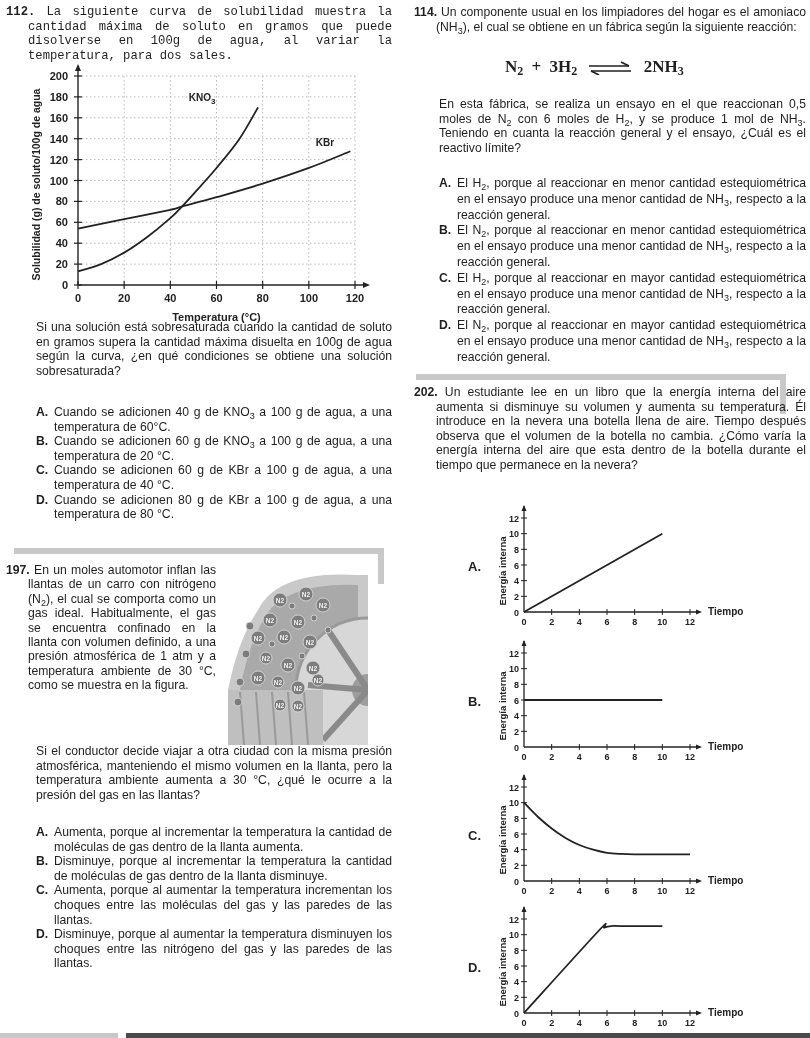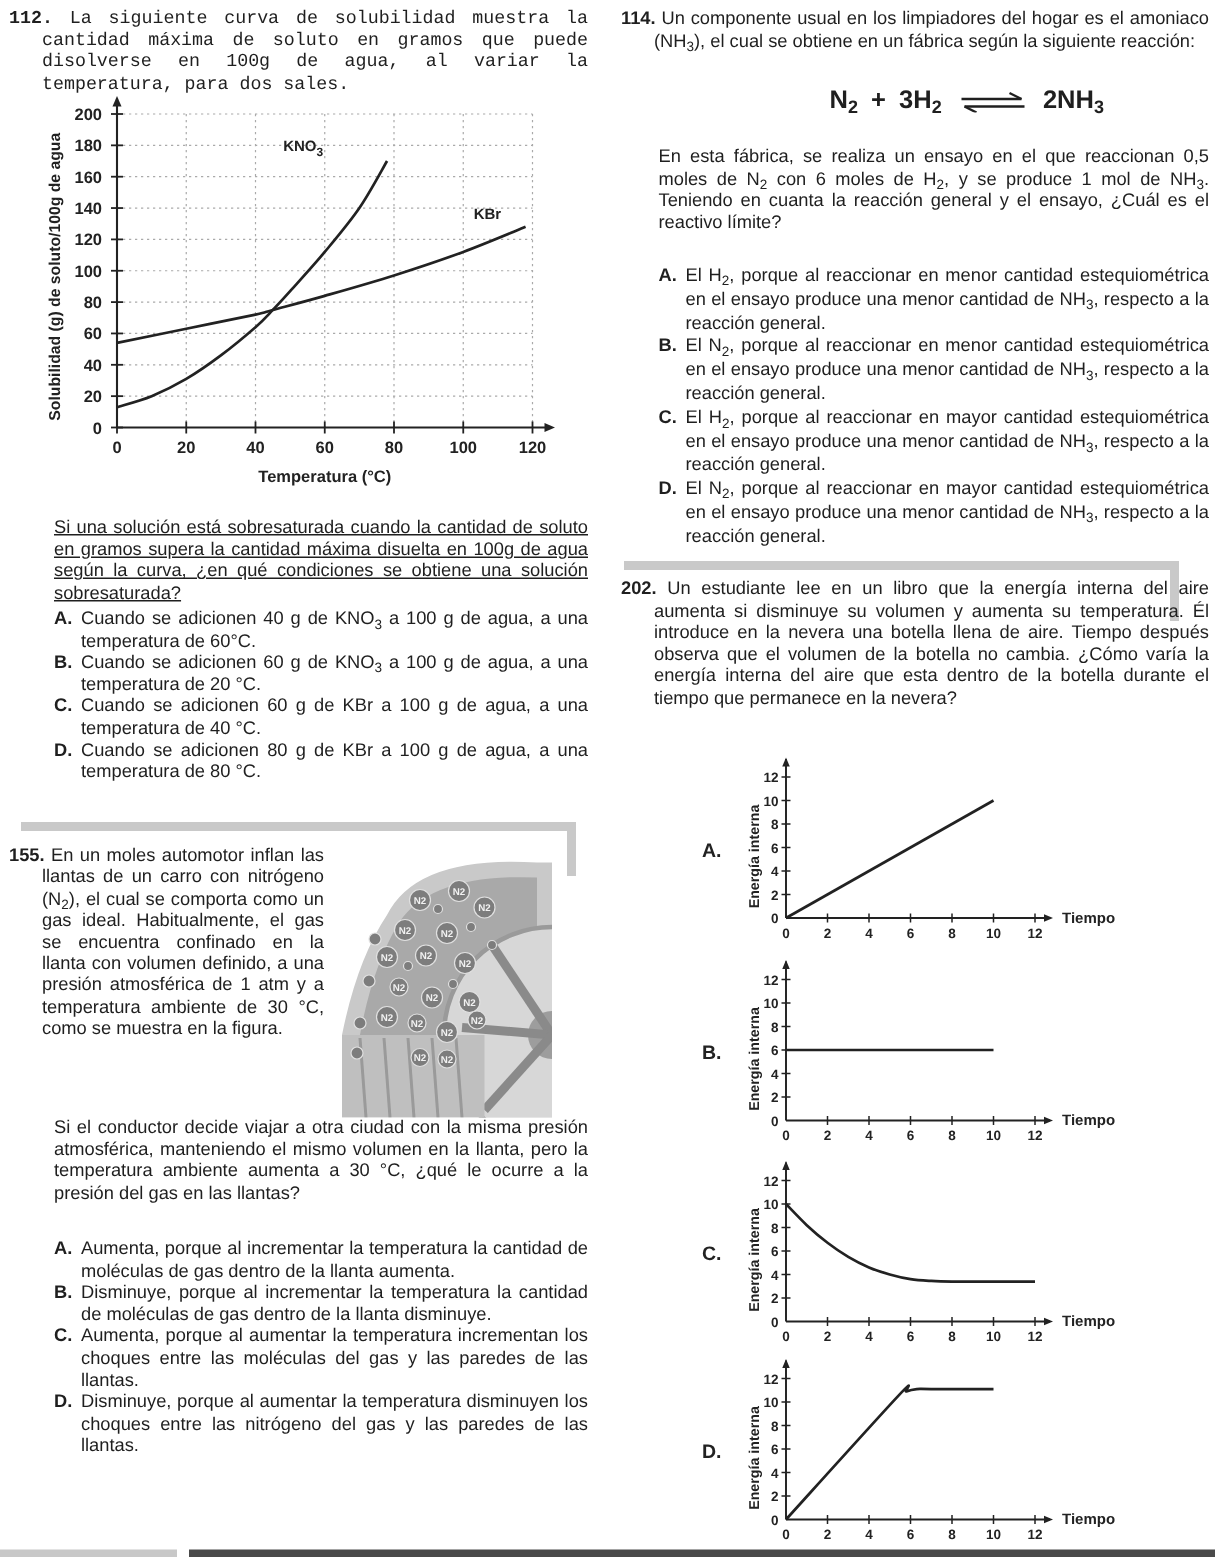--- a/index.html
+++ b/index.html
@@ -7,21 +7,21 @@
   body { position: relative; font-family: "Liberation Sans", sans-serif; color: #1f1f1f; font-size: 12.2px; line-height: 14.6px; }
   .abs { position: absolute; }
   .qnum { font-weight: bold; }
   .just { text-align: justify; }
   .opt { position: relative; padding-left: 18px; text-align: justify; }
   .opt .letter { position: absolute; left: 0; top: 0; font-weight: bold; }
   sub { font-size: 9px; vertical-align: -3px; line-height: 0; }
   .hang { padding-left: 22px; text-indent: -22px; }
   .bar { position: absolute; background: #c9c9c9; }
   svg text { font-family: "Liberation Sans", sans-serif; }
-  .eq { font-family: Liberation Sans, sans-serif; font-weight: bold; font-size: 17px; margin-left: 48px; }
+  .eq { font-family: Liberation Serif, serif; font-weight: bold; font-size: 17px; }
 </style>
 </head>
 <body>
 
 <div class="abs just hang" style="left:6px;top:5px;width:386px;font-family:Liberation Mono, monospace;">
   <span class="qnum">112.</span>
   <span>La siguiente curva de solubilidad muestra la cantidad máxima de soluto en gramos que puede disolverse en 100g de agua, al variar la temperatura, para dos sales.</span>
 </div>
 
 <svg class="abs" id="chart-sol" style="left:0;top:62px;" width="400" height="262">
@@ -82,34 +82,34 @@
     <line x1="355" x2="355" y1="219" y2="227" stroke="#222" stroke-width="1.2"></line>
     <text x="355" y="240" text-anchor="middle" font-size="11" font-weight="bold" fill="#222">120</text>
     <text x="216.5" y="259" text-anchor="middle" font-size="11" font-weight="bold" fill="#222">Temperatura (°C)</text>
     <text x="0" y="0" transform="translate(40,122.5) rotate(-90)" text-anchor="middle" font-size="10.5" font-weight="bold" fill="#222">Solubilidad (g) de soluto/100g de agua</text>
     <path d="M78,209.415 C81.84722222222223,208.19583333333333 93.38888888888889,205.23499999999999 101.08333333333333,202.1 C108.77777777777777,198.965 116.47222222222221,195.13333333333333 124.16666666666666,190.605 C131.86111111111111,186.07666666666665 139.55555555555554,180.6775 147.25,174.93 C154.94444444444446,169.1825 164.56249999999997,161.17083333333335 170.33333333333331,156.12 C176.10416666666666,151.06916666666666 178.02777777777777,148.63083333333333 181.875,144.625 C185.72222222222223,140.61916666666667 187.64583333333334,138.52916666666664 193.41666666666669,132.08499999999998 C199.18750000000003,125.64083333333332 208.80555555555554,115.19083333333332 216.5,105.96 C224.19444444444446,96.72916666666667 232.65833333333333,86.80166666666668 239.58333333333334,76.70000000000002 C246.50833333333335,66.59833333333336 254.97222222222223,50.574999999999996 258.05,45.349999999999994" fill="none" stroke="#222" stroke-width="1.8"></path>
     <path d="M78,166.57 C85.69444444444444,165.0025 108.77777777777777,160.3 124.16666666666666,157.16500000000002 C139.55555555555554,154.03000000000003 160.71527777777777,149.85 170.33333333333331,147.76 C179.95138888888886,145.67 174.18055555555554,146.715 181.875,144.625 C189.56944444444446,142.535 203.03472222222223,139.05166666666668 216.5,135.22 C229.96527777777777,131.38833333333332 247.27777777777774,126.51166666666667 262.66666666666663,121.635 C278.05555555555554,116.75833333333334 294.2138888888889,111.35916666666665 308.83333333333337,105.96 C323.45277777777784,100.56083333333333 343.4583333333333,92.02666666666667 350.3833333333333,89.24000000000001" fill="none" stroke="#222" stroke-width="1.8"></path>
     <text x="188.8" y="38.900000000000006" font-size="10" font-weight="bold" fill="#222">KNO<tspan dy="3" font-size="8">3</tspan></text>
     <text x="315.7583333333333" y="84.01499999999999" font-size="10" font-weight="bold" fill="#222">KBr</text>
   </svg>
 
-<div class="abs just" style="left:36px;top:344px;width:356px;text-decoration:underline;">Si una solución está sobresaturada cuando la cantidad de soluto en gramos supera la cantidad máxima disuelta en 100g de agua según la curva, ¿en qué condiciones se obtiene una solución sobresaturada?</div>
+<div class="abs just" style="left:36px;top:320px;width:356px;">Si una solución está sobresaturada cuando la cantidad de soluto en gramos supera la cantidad máxima disuelta en 100g de agua según la curva, ¿en qué condiciones se obtiene una solución sobresaturada?</div>
 
 <div class="abs" style="left:36px;top:405px;width:356px;">
   <div class="opt"><span class="letter">A.</span><span>Cuando se adicionen 40 g de KNO</span><sub>3</sub><span> a 100 g de agua, a una temperatura de 60°C.</span></div>
   <div class="opt"><span class="letter">B.</span><span>Cuando se adicionen 60 g de KNO</span><sub>3</sub><span> a 100 g de agua, a una temperatura de 20 °C.</span></div>
   <div class="opt"><span class="letter">C.</span><span>Cuando se adicionen 60 g de KBr  a 100 g de agua, a una temperatura de 40 °C.</span></div>
   <div class="opt"><span class="letter">D.</span><span>Cuando se adicionen 80 g de KBr a 100 g de agua, a una temperatura de 80 °C.</span></div>
 </div>
 
 <div class="bar" style="left:14px;top:548px;width:370px;height:6px;"></div>
 <div class="bar" style="left:378px;top:548px;width:6px;height:36px;"></div>
 
 <div class="abs just hang" style="left:6px;top:563px;width:210px;line-height:14.4px;">
-  <span class="qnum">155.</span>
+  <span class="qnum">197.</span>
   <span>En un moles automotor inflan las llantas de un carro con nitrógeno (N</span><sub>2</sub><span>), el cual se comporta como un gas ideal. Habitualmente, el gas se encuentra confinado en la llanta con volumen definido, a una presión atmosférica de 1 atm y a temperatura ambiente de 30 °C, como se muestra en la figura.</span>
 </div>
 
 <svg class="abs" id="tire" style="left:218px;top:560px;" width="150" height="185" viewBox="0 0 150 185">
   <defs>
     <linearGradient id="tg" x1="0" x2="1" y1="0" y2="0">
       <stop offset="0" stop-color="#bdbdbd"></stop>
         <stop offset="1" stop-color="#8f8f8f"></stop>
     </linearGradient>
   </defs>

